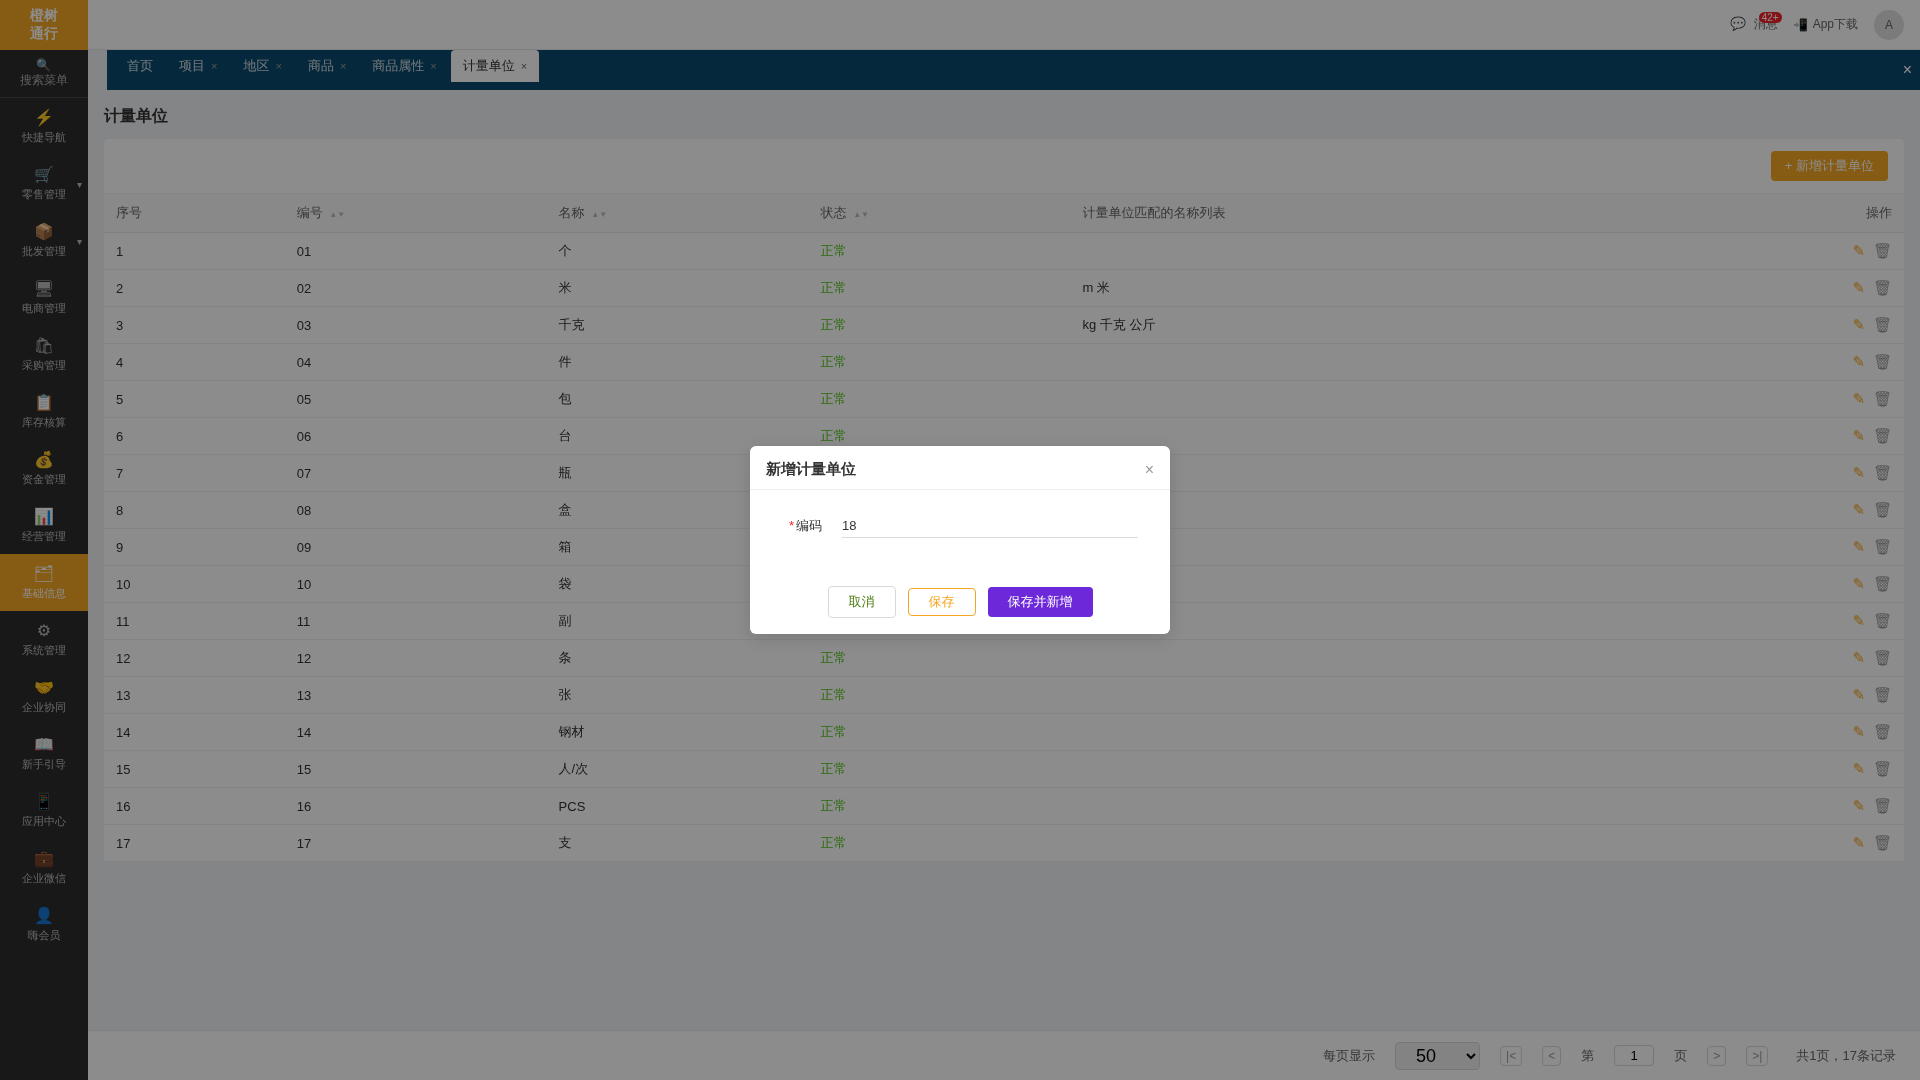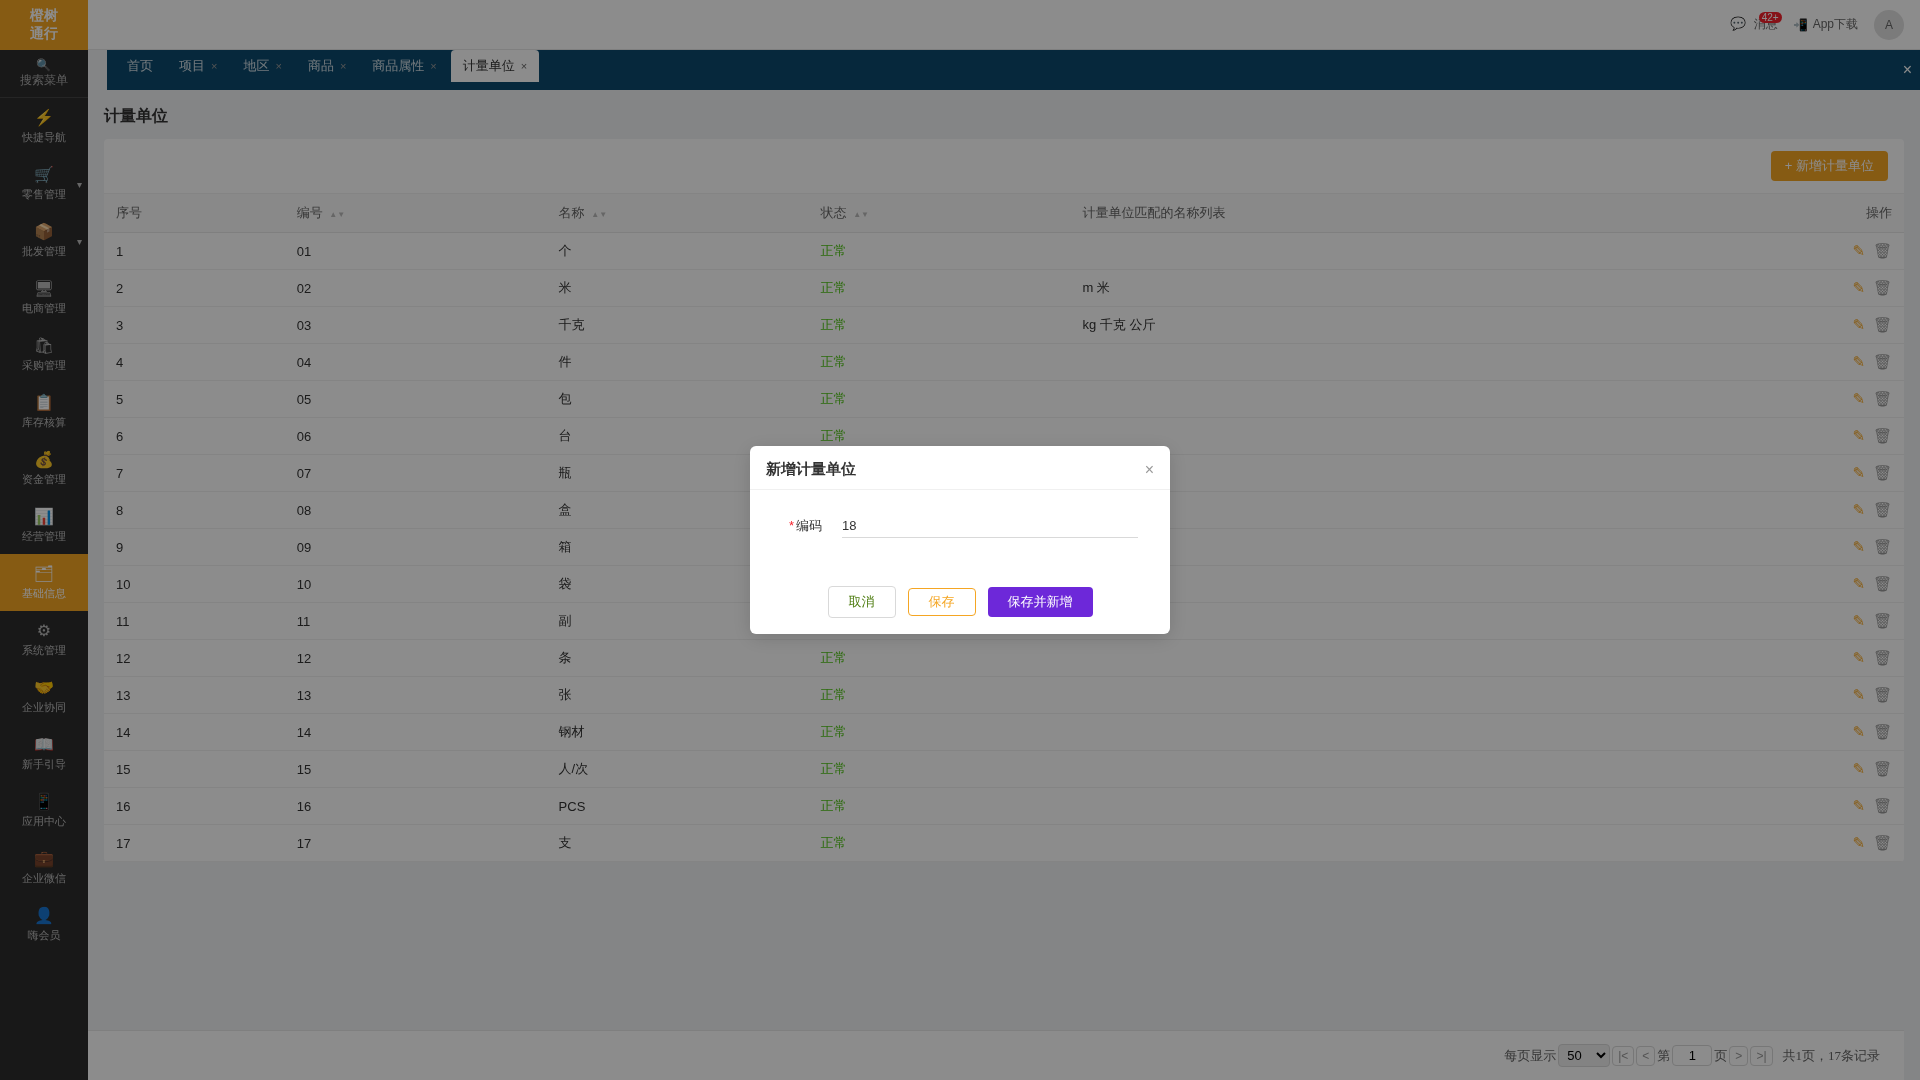--- a/index.html
+++ b/index.html
@@ -89,25 +89,25 @@
     }
     th .sort-arrows { display: inline-flex; flex-direction: column; font-size: 8px; margin-left: 3px; color: #bbb; }
     td { padding: 9px 12px; font-size: 13px; color: #333; border-bottom: 1px solid #f0f0f0; }
     .status-normal { color: #52c41a; }
     .action-btns { display: flex; gap: 8px; }
     .action-btn { color: #f5a623; cursor: pointer; font-size: 15px; }
     .action-btn.delete { color: #999; }
 
     
     .pagination {
-      position: fixed; bottom: 0; left: 88px; right: 16px; height: 50px;
+      position: fixed; bottom: 0; left: 88px; right: 0; height: 50px;
       background: white; border-top: 1px solid #e8e8e8;
-      display: flex; align-items: center; justify-content: flex-end; padding: 0 24px; gap: 2px; font-size: 13px; color: #666;
-    }
-    .page-size-select { padding: 2px 4px; border: 1px solid #d9d9d9; border-radius: 4px; font-size: 13px; }
+      display: flex; align-items: center; justify-content: flex-end; padding: 0 24px; gap: 20px; font-size: 13px; color: #666;
+    }
+    .page-size-select { padding: 2px 16px; border: 1px solid #d9d9d9; border-radius: 4px; font-size: 18px; }
     .page-nav { cursor: pointer; color: #999; padding: 2px 5px; border: 1px solid #d9d9d9; border-radius: 4px; font-size: 12px; }
     .page-input { width: 40px; border: 1px solid #d9d9d9; border-radius: 4px; text-align: center; padding: 2px 4px; font-size: 13px; }
 
     
     .overlay {
       position: fixed; left: 0; top: 0; right: 0; bottom: 0;
       background: rgba(0,0,0,0.45); z-index: 200; display: flex; align-items: center; justify-content: center;
     }
 
     
@@ -535,21 +535,21 @@
     <option>100</option>
     <option>200</option>
   </select>
   <span class="page-nav">|&lt;</span>
   <span class="page-nav">&lt;</span>
   <span>第</span>
   <input class="page-input" type="text" value="1" style="">
   <span>页</span>
   <span class="page-nav">&gt;</span>
   <span class="page-nav">&gt;|</span>
-  <span style="margin-left:8px;font-family:Liberation Serif, serif;">共1页，17条记录</span>
+  <span style="margin-left:8px;">共1页，17条记录</span>
 </div>
 
 <div class="overlay">
   <div class="dialog">
     <div class="dialog-header">
       <span class="dialog-title">新增计量单位</span>
       <span class="dialog-close">×</span>
     </div>
     <div class="dialog-body">
       <div class="form-row">

